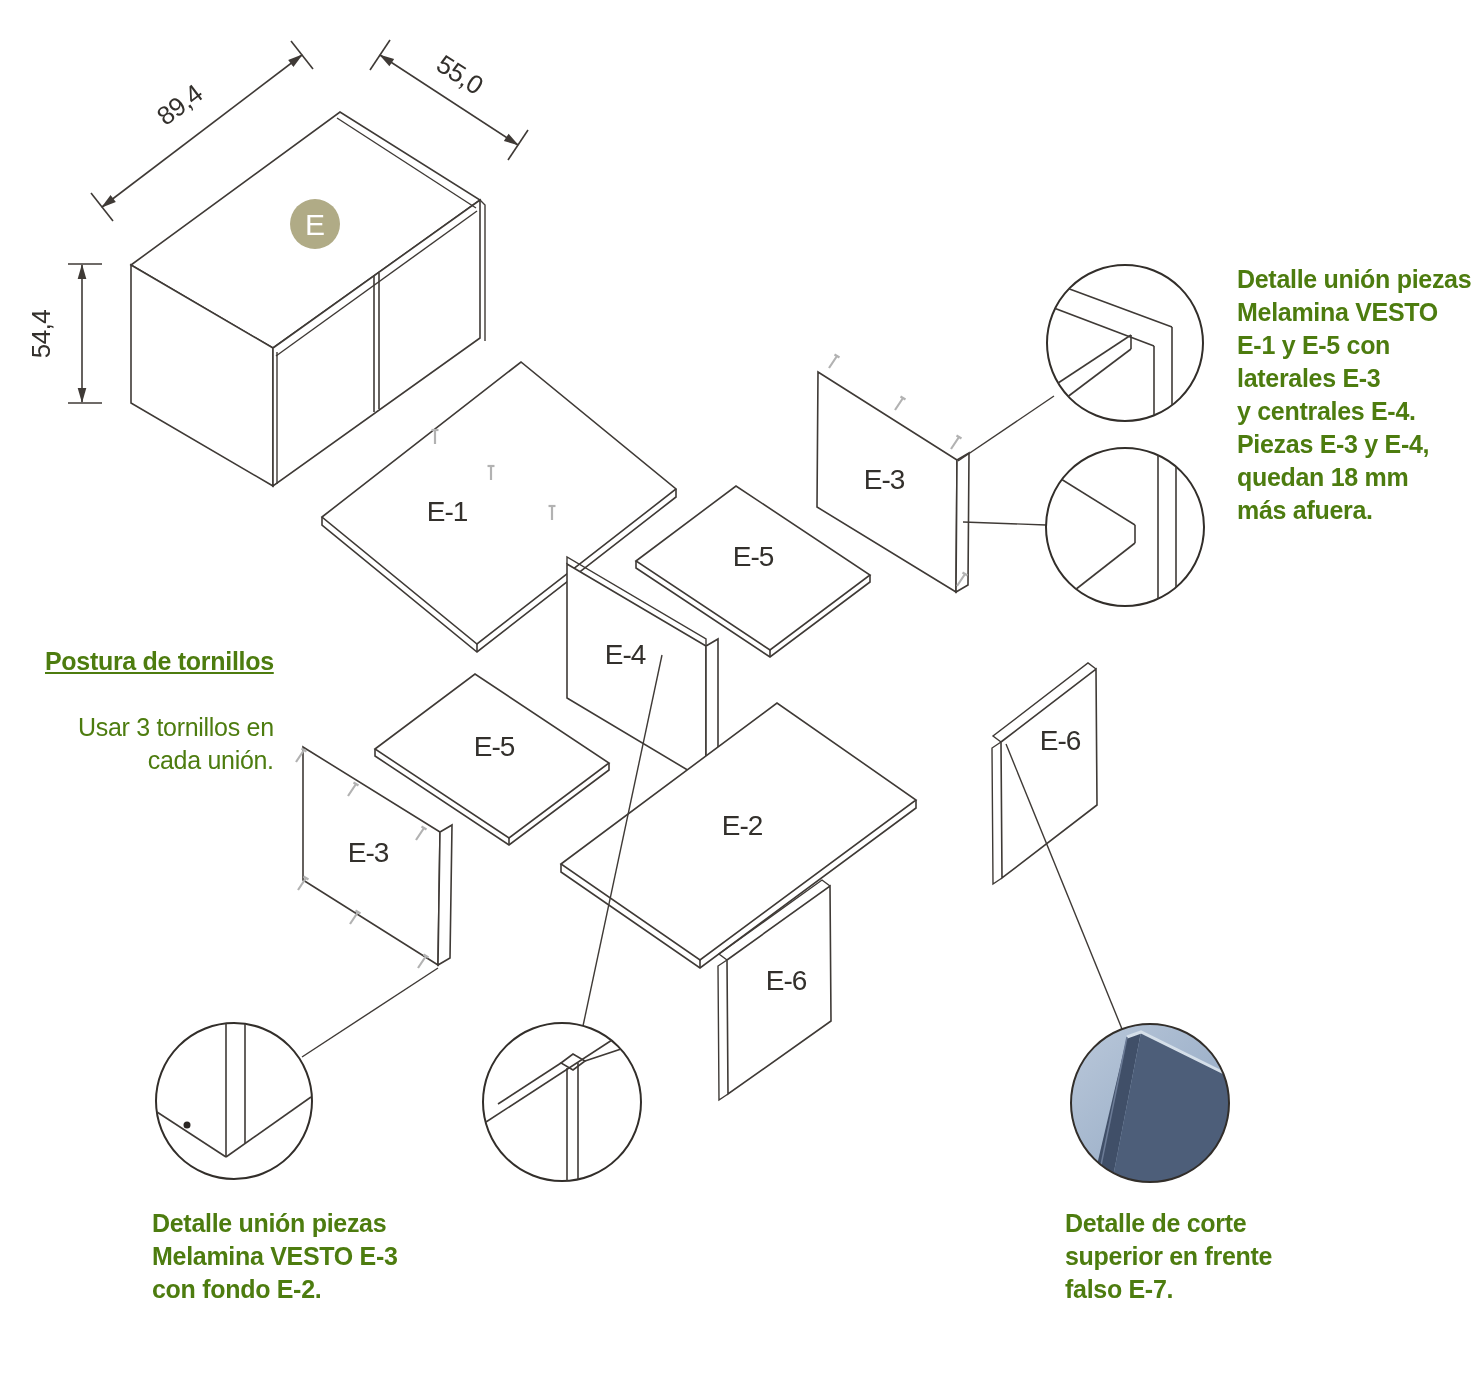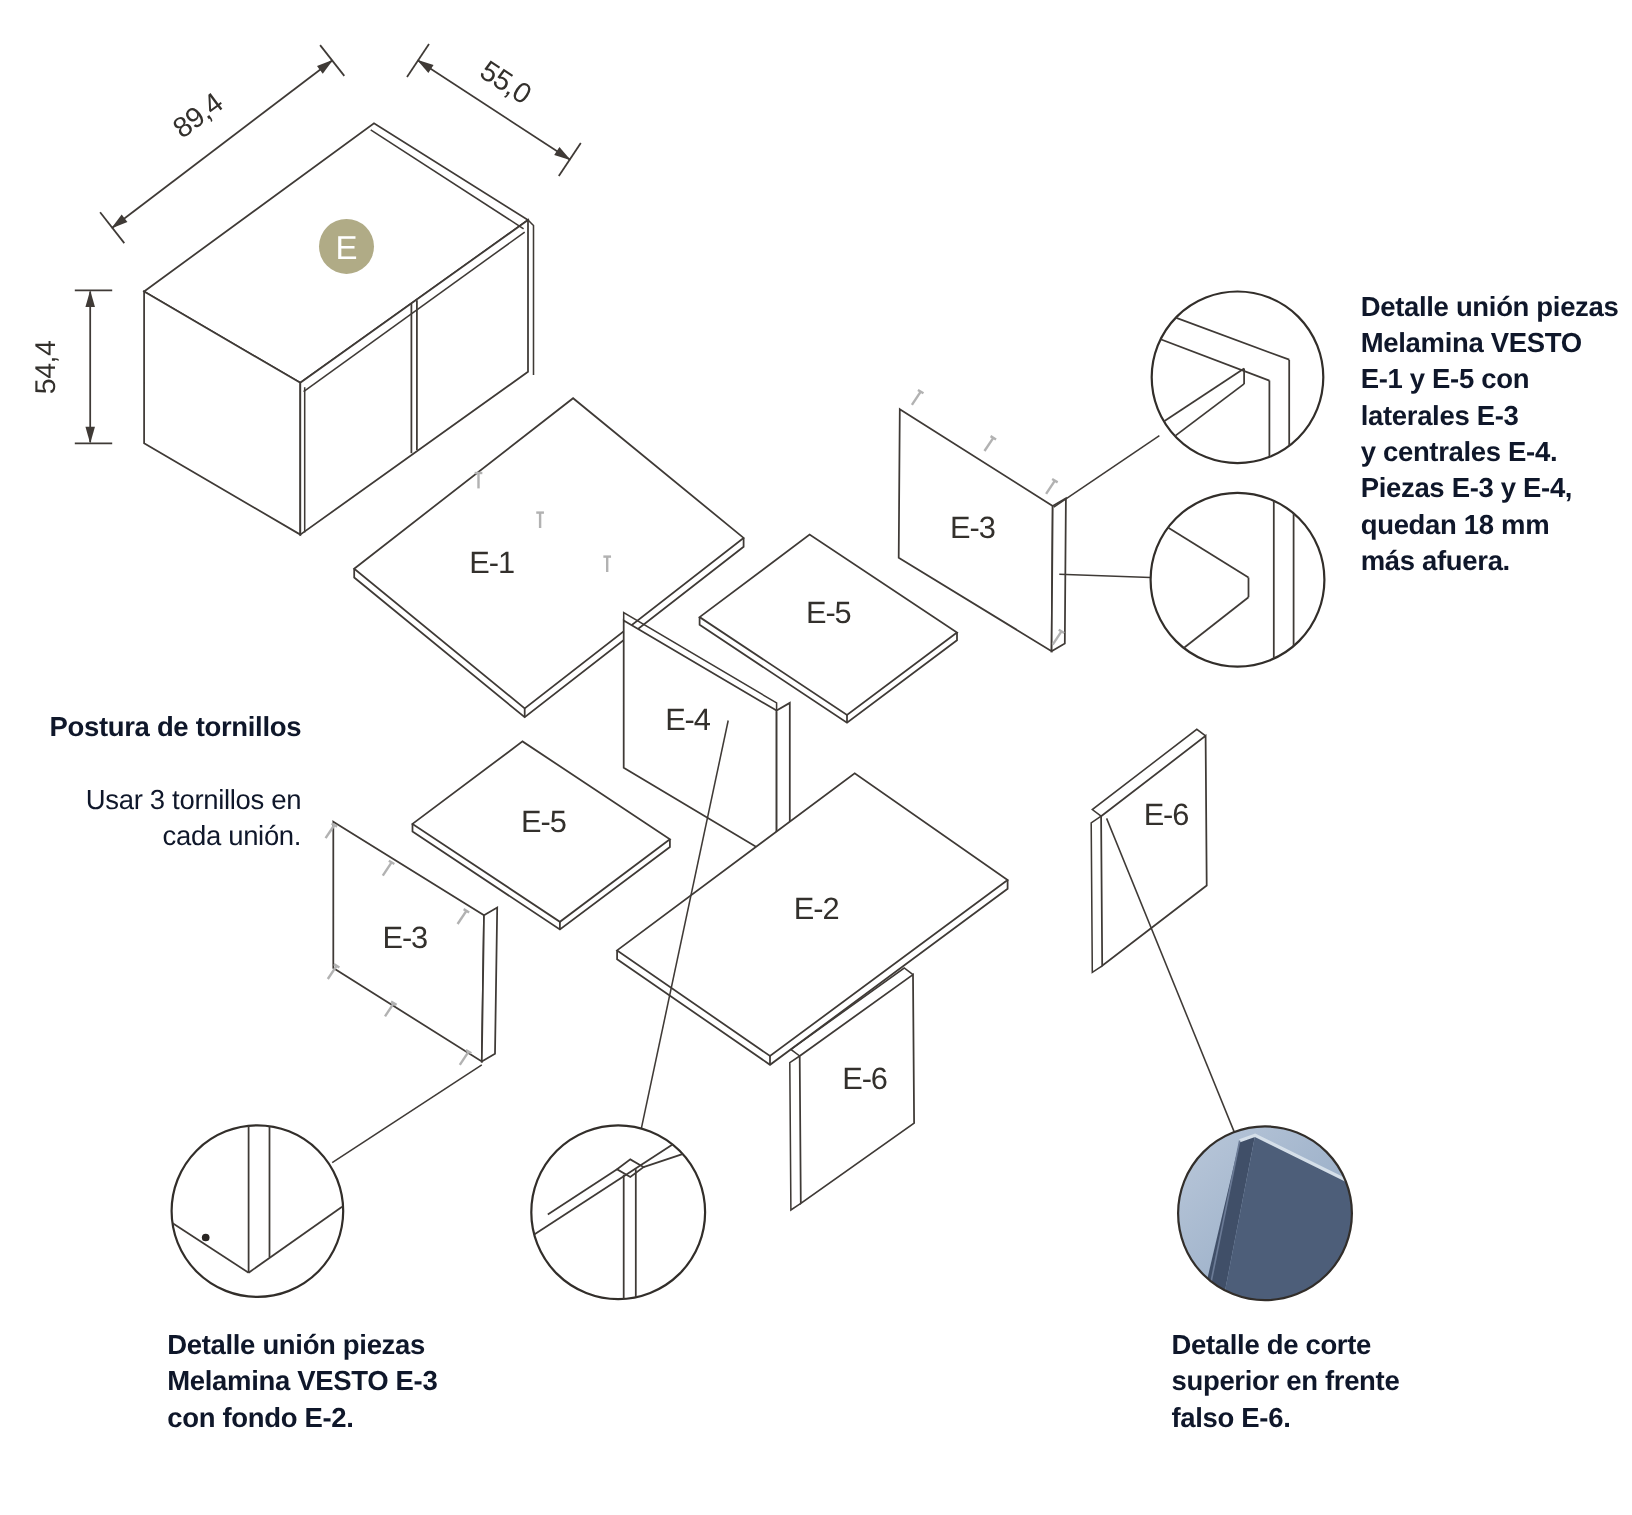--- a/index.html
+++ b/index.html
@@ -7,24 +7,24 @@
           font-family:"Liberation Sans",sans-serif;}
   #art{position:absolute;left:0;top:0;}
   .pn{fill:#ffffff;stroke:#3f3a36;stroke-width:1.6;stroke-linejoin:miter;}
   .ln{fill:none;stroke:#3f3a36;stroke-width:1.6;}
   .thin{fill:none;stroke:#3f3a36;stroke-width:1.4;}
   .cir{fill:#ffffff;stroke:#322e2a;stroke-width:2;}
   .screw{stroke:#b2b2b2;stroke-width:2.2;fill:none;}
   .plabel{font:400 28px "Liberation Sans",sans-serif;fill:#33302c;letter-spacing:-1px;}
   .dlabel{font:400 26px "Liberation Sans",sans-serif;fill:#33302c;letter-spacing:-0.5px;}
   .badge-txt{font:400 30px "Liberation Sans",sans-serif;fill:#ffffff;}
-  .note{position:absolute;color:#0f172a;white-space:pre-line;
+  .note{position:absolute;color:#4d7c0f;white-space:pre-line;
         font:700 25px/33px "Liberation Sans",sans-serif;letter-spacing:-0.3px;}
   .note .body{font-weight:400;text-align:right;}
-  .note .title{font-weight:700;}
+  .note .title{font-weight:700;text-decoration:underline;}
 </style>
 </head>
 <body>
 <div id="canvas">
 
 <svg id="art" width="1484" height="1377" viewBox="0 0 1484 1377">
   <defs>
     <marker id="arw" viewBox="0 0 14 12" refX="13" refY="6" markerUnits="userSpaceOnUse" markerWidth="16" markerHeight="13" orient="auto-start-reverse">
       <path d="M0,2 L14,6 L0,10 Z" fill="#3f3a36"></path>
     </marker>
@@ -257,15 +257,15 @@
 quedan 18 mm
 más afuera.</div>
 
 <div class="note" style="left:152px;top:1207px">Detalle unión piezas
 Melamina VESTO E-3
 con fondo E-2.</div>
 
 
 <div class="note" style="left:1065px;top:1207px">Detalle de corte
 superior en frente
-falso E-6.</div>
+falso E-7.</div>
 
 </div>
 
 </body></html>

